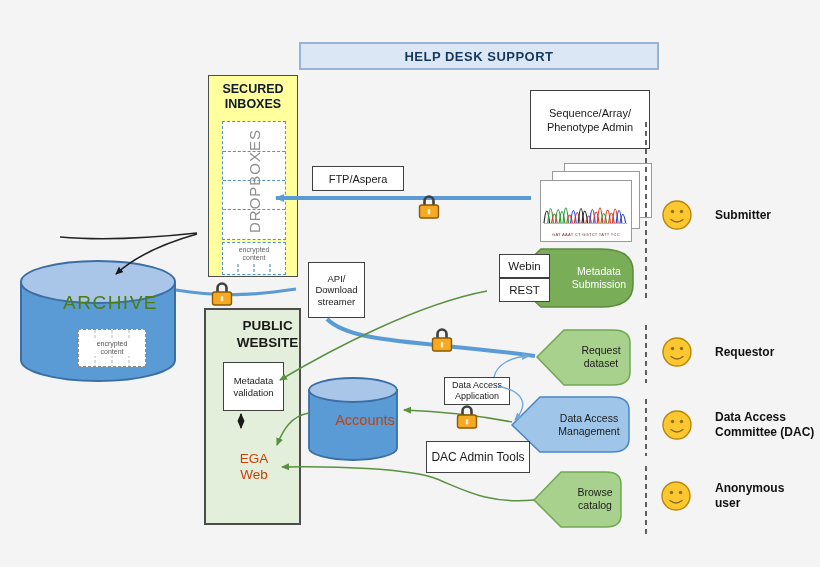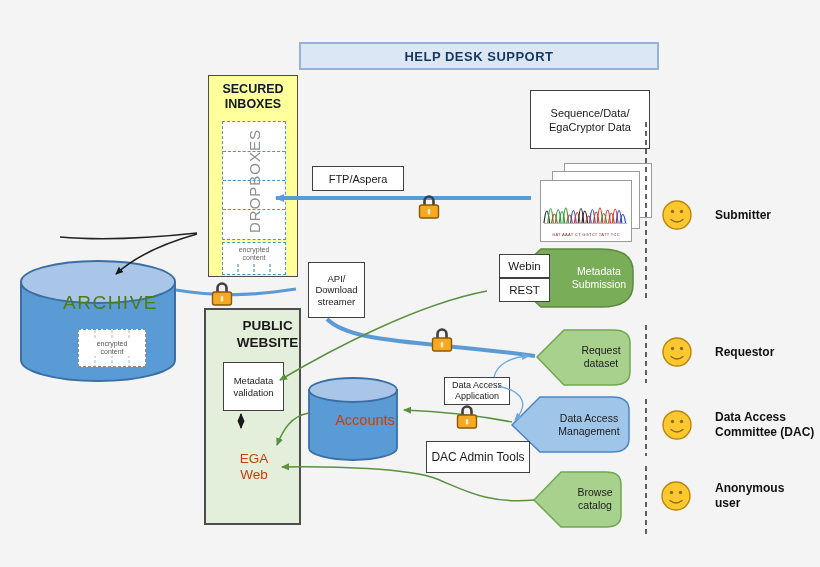--- a/index.html
+++ b/index.html
@@ -87,22 +87,22 @@
       <div class="enc-box">
         <div>encrypted</div>
         <div>content</div>
         <svg width="64" height="10" style="position:absolute;left:-1px;bottom:0">
           <path d="M16,0 V10 M32,0 V10 M48,0 V10" stroke="#4f93c8" stroke-width="1.2" stroke-dasharray="3,2"></path>
         </svg>
       </div>
     </div>
 
     <div class="box" style="left:518px; top:90px; width:120px; height:59px; font-size:11px; line-height:14px;">
-      <div>Sequence/Data/</div>
-      <div>EgaCryptor Data</div>
+      <div>Sequence/Array/</div>
+      <div>Phenotype Admin</div>
     </div>
 
     <div class="box" style="left:300px; top:166px; width:92px; height:25px; font-size:11px;">
       <div>FTP/Aspera</div>
     </div>
 
     <div class="page" style="left:552px; top:163px; width:88px; height:55px;"></div>
     <div class="page" style="left:540px; top:171px; width:88px; height:58px;"></div>
     <div class="page" style="left:528px; top:180px; width:92px; height:62px;">
       <svg width="88" height="42" style="position:absolute;left:2px;top:4px">

